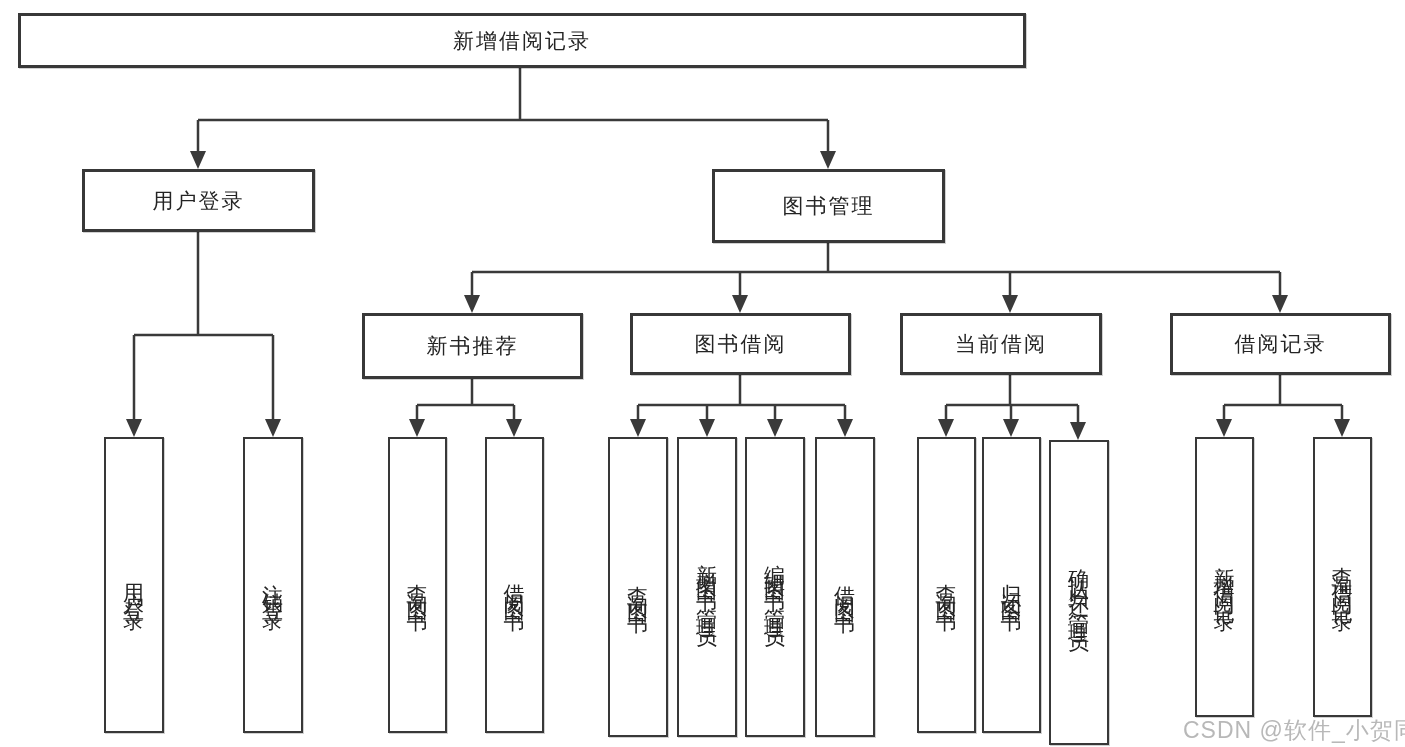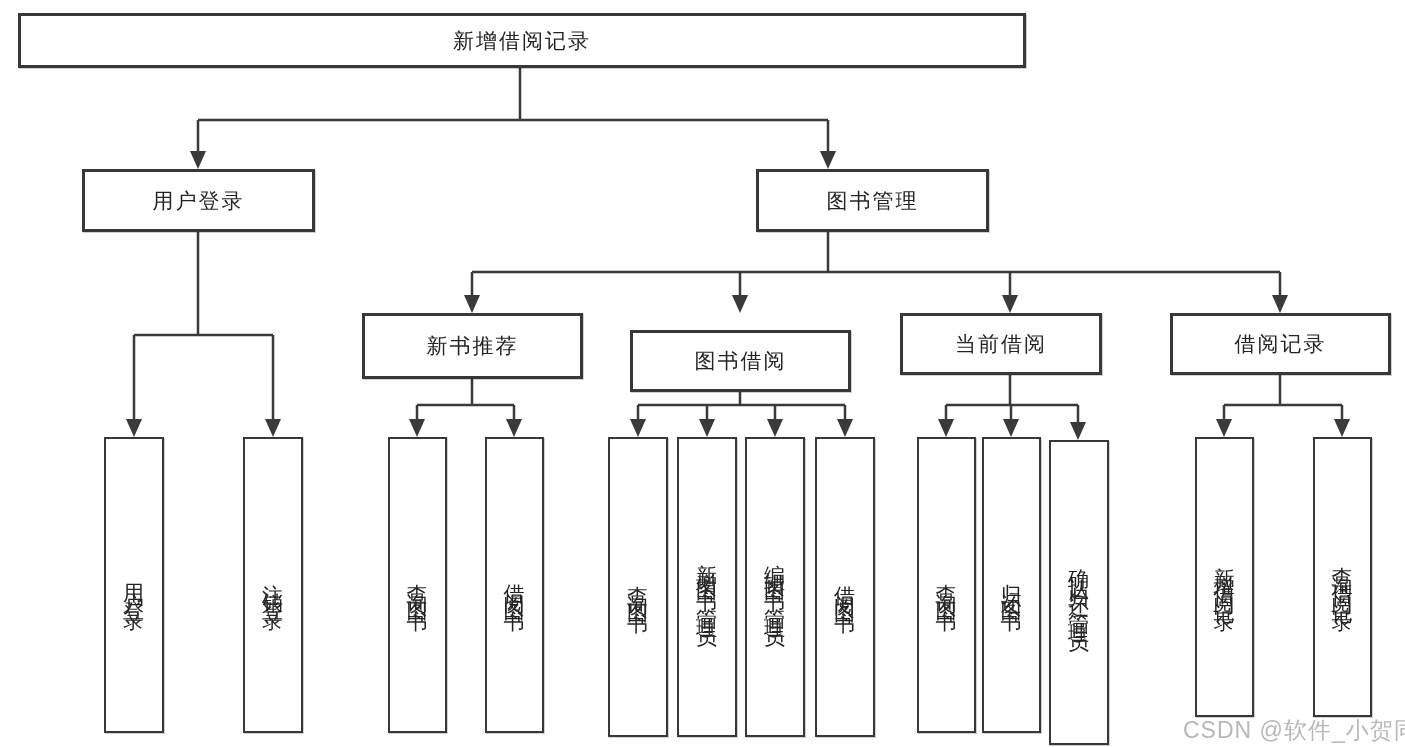--- a/index.html
+++ b/index.html
@@ -89,28 +89,28 @@
          M1216 419 L1232 419 L1224 437 Z  M1334 419 L1350 419 L1342 437 Z"></path>
   </svg>
 
   <div class="node" style="left:18px; top:13px; width:1008px; height:55px;">
     <span>新增借阅记录</span>
   </div>
 
   <div class="node" style="left:82px; top:169px; width:233px; height:63px;">
     <span>用户登录</span>
   </div>
-  <div class="node" style="left:712px; top:169px; width:233px; height:63px;margin-left:44px;">
+  <div class="node" style="left:712px; top:169px; width:233px; height:74px;">
     <span>图书管理</span>
   </div>
 
   <div class="node" style="left:362px; top:313px; width:221px; height:66px;">
     <span>新书推荐</span>
   </div>
-  <div class="node" style="left:630px; top:313px; width:221px; height:62px;margin-top:17px;">
+  <div class="node" style="left:630px; top:313px; width:221px; height:62px;">
     <span>图书借阅</span>
   </div>
   <div class="node" style="left:900px; top:313px; width:202px; height:62px;">
     <span>当前借阅</span>
   </div>
   <div class="node" style="left:1170px; top:313px; width:221px; height:62px;">
     <span>借阅记录</span>
   </div>
 
   <div class="node leaf" style="left:104px; top:437px; width:60px; height:296px;">

